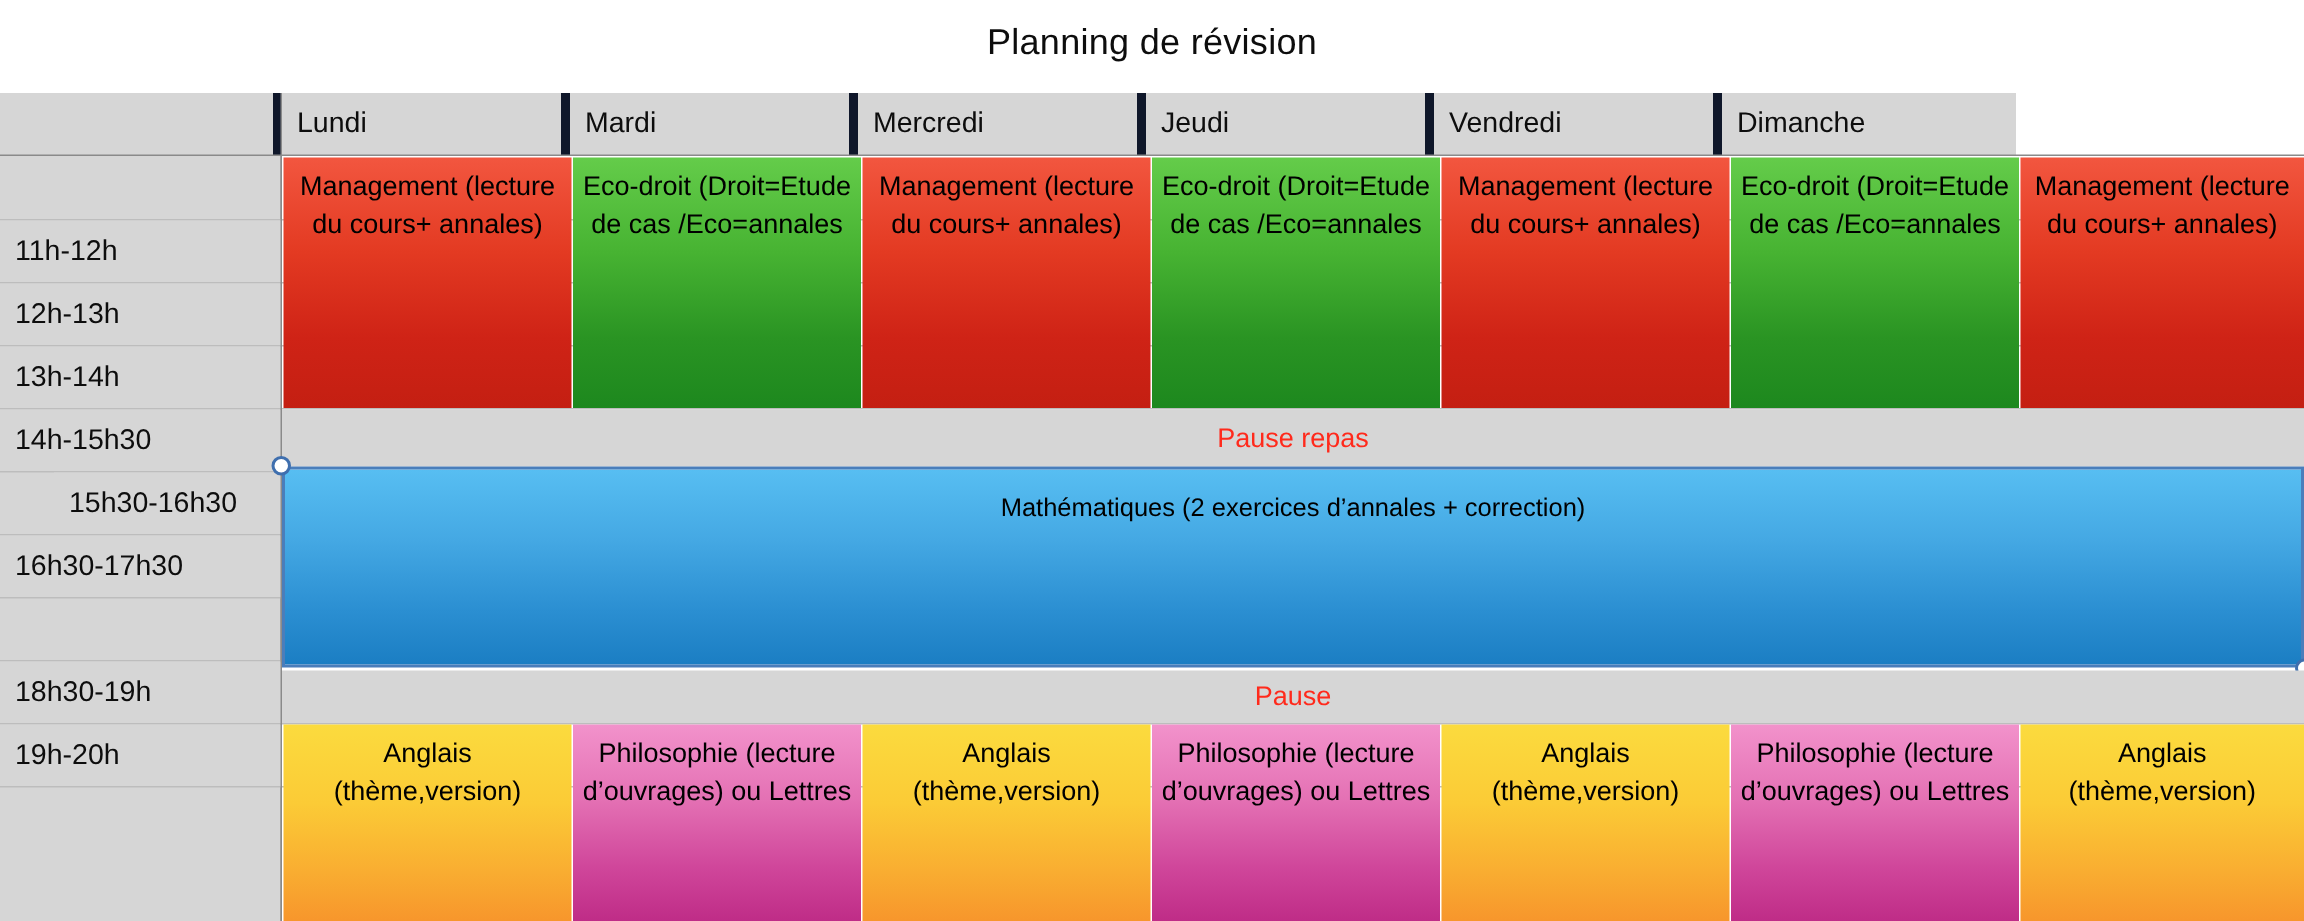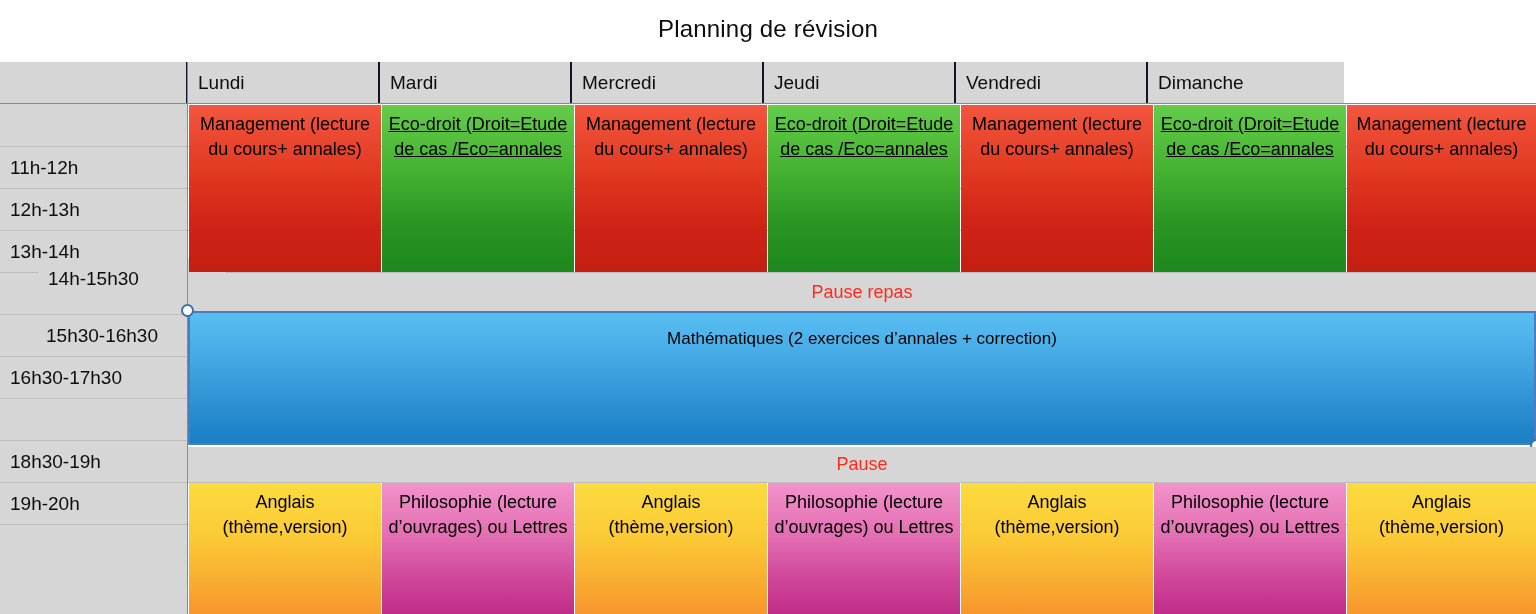--- a/index.html
+++ b/index.html
@@ -76,21 +76,21 @@
   }
   .header-cell {
     height: 42px;
     box-sizing: border-box;
     display: flex;
     align-items: center;
     padding-left: 10px;
     font-size: 19px;
     color: #0d0d0d;
     background: #d6d6d6;
-    border-right: 2px solid #0f172a;
+    border-right: 6px solid #0f172a;
   }
   .header-cell.corner { width: 188px; }
   .header-cell.day { width: 192px; }
   .header-cell.day.last { border-right: none; width: 196px; }
 
   
   .time-cell {
     position: absolute;
     left: 0;
     width: 188px;
@@ -113,21 +113,21 @@
     text-align: center;
     font-size: 18px;
     line-height: 25px;
     color: #000000;
     padding: 7px 5px 0 5px;
     overflow: hidden;
   }
   .block .txt { display: block; width: 100%; }
 
   .c-red   { background: linear-gradient(180deg,#f2563f 0%, #e33a22 38%, #cf2316 72%, #c41f12 100%); }
-  .c-green { background: linear-gradient(180deg,#64cc4a 0%, #47b332 38%, #2a9423 72%, #1d881e 100%); text-decoration: underline; }
+  .c-green { background: linear-gradient(180deg,#64cc4a 0%, #47b332 38%, #2a9423 72%, #1d881e 100%); }
   .c-yellow{ background: linear-gradient(180deg,#fbdb3e 0%, #fbcb36 40%, #f9ad31 75%, #f7962c 100%); }
   .c-pink  { background: linear-gradient(180deg,#f292cb 0%, #e471b4 38%, #d0479b 72%, #bf2c87 100%); }
 
   
   .pause-row {
     position: absolute;
     left: 188px;
     width: 1348px;
     box-sizing: border-box;
     display: flex;
@@ -204,21 +204,21 @@
 
     <div class="hline dark" style="top:41px;"></div>
 
     <div class="hline" style="top:84px;"></div>
     <div class="time-cell" style="top:85px;  height:41px;">11h-12h</div>
     <div class="hline" style="top:126px;"></div>
     <div class="time-cell" style="top:127px; height:41px;">12h-13h</div>
     <div class="hline" style="top:168px;"></div>
     <div class="time-cell" style="top:169px; height:41px;">13h-14h</div>
     <div class="hline" style="top:210px;"></div>
-    <div class="time-cell" style="top:196px; height:41px;margin-left:38px;">14h-15h30</div>
+    <div class="time-cell" style="top:211px; height:41px;">14h-15h30</div>
     <div class="hline" style="top:252px;"></div>
     <div class="time-cell" style="top:253px; height:41px;margin-left:36px;">15h30-16h30</div>
     <div class="hline" style="top:294px;"></div>
     <div class="time-cell" style="top:295px; height:41px;">16h30-17h30</div>
     <div class="hline" style="top:336px;"></div>
     <div class="hline" style="top:378px;"></div>
     <div class="time-cell" style="top:379px; height:41px;">18h30-19h</div>
     <div class="hline" style="top:420px;"></div>
     <div class="time-cell" style="top:421px; height:41px;">19h-20h</div>
     <div class="hline" style="top:462px;"></div>

